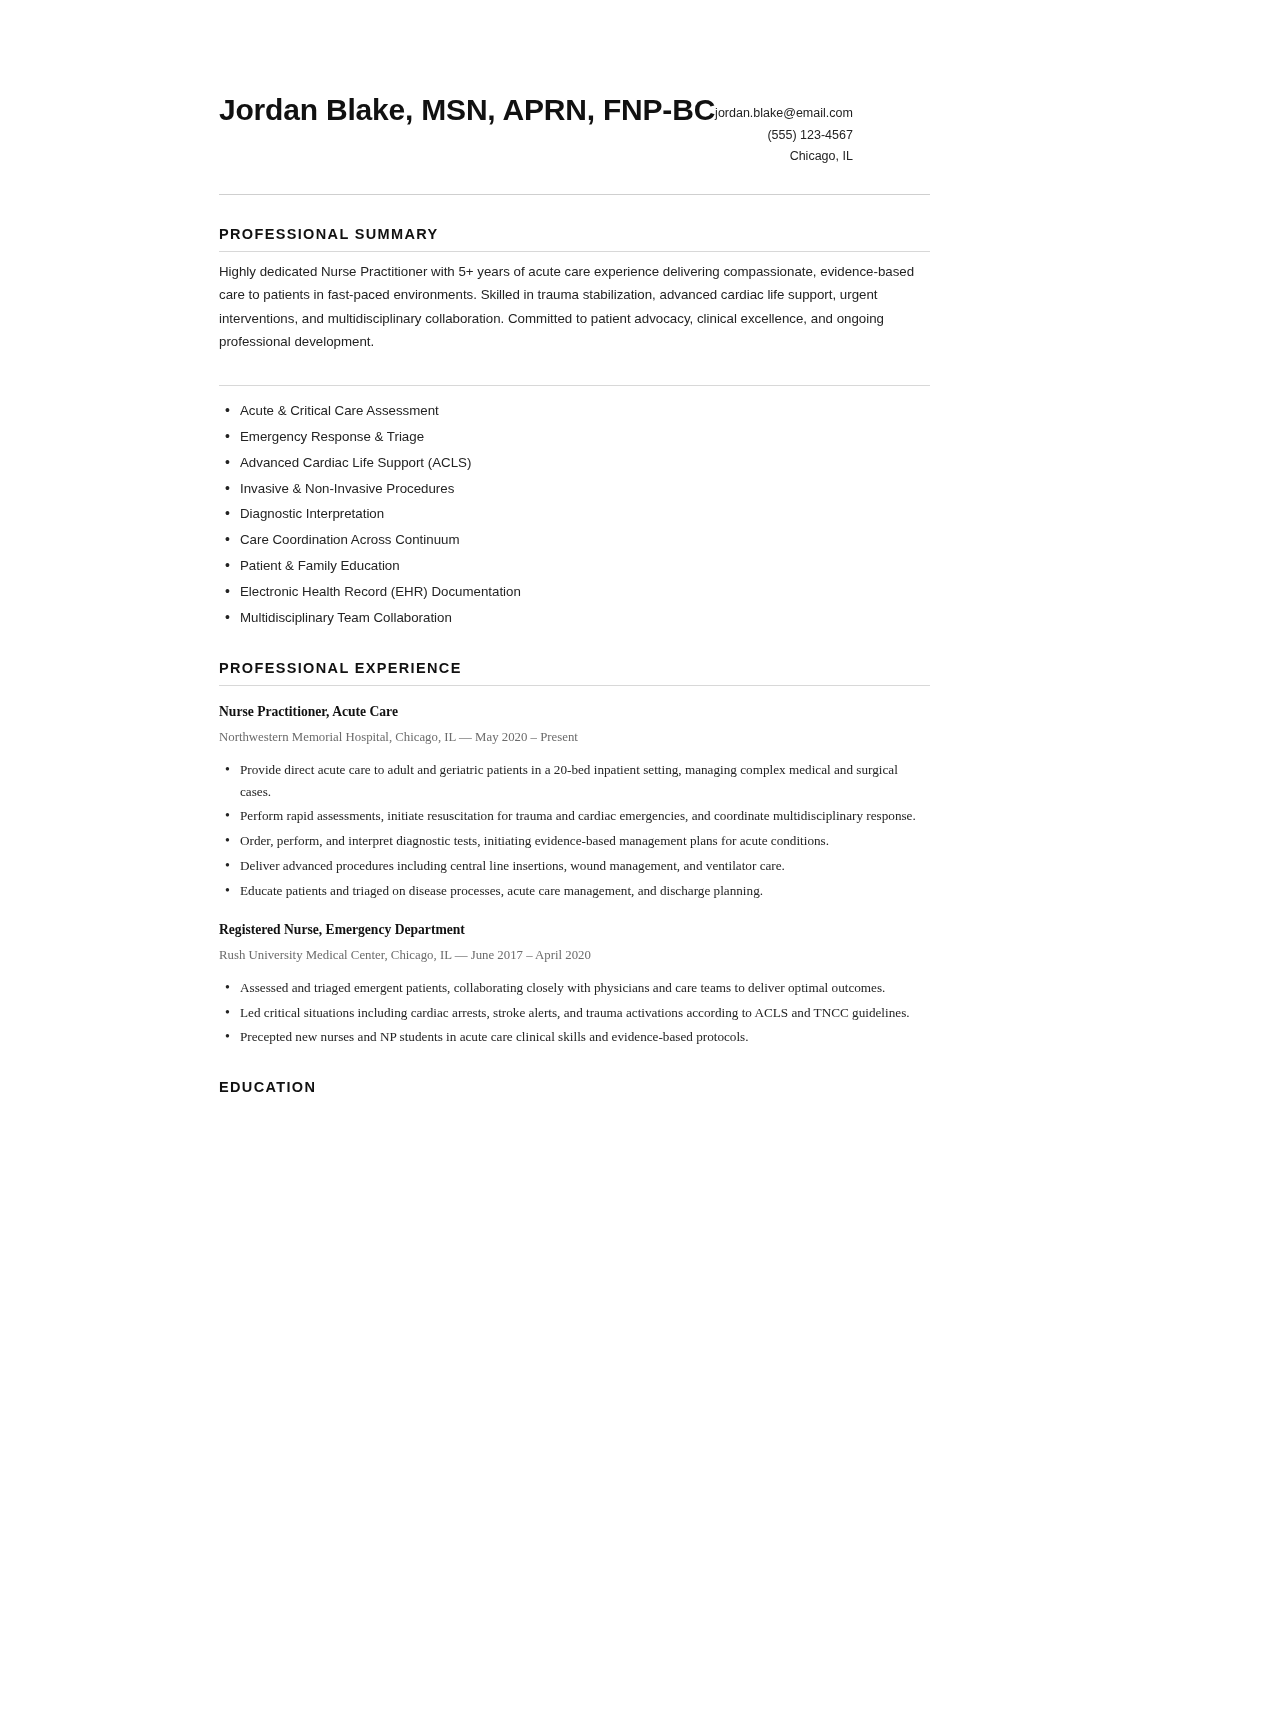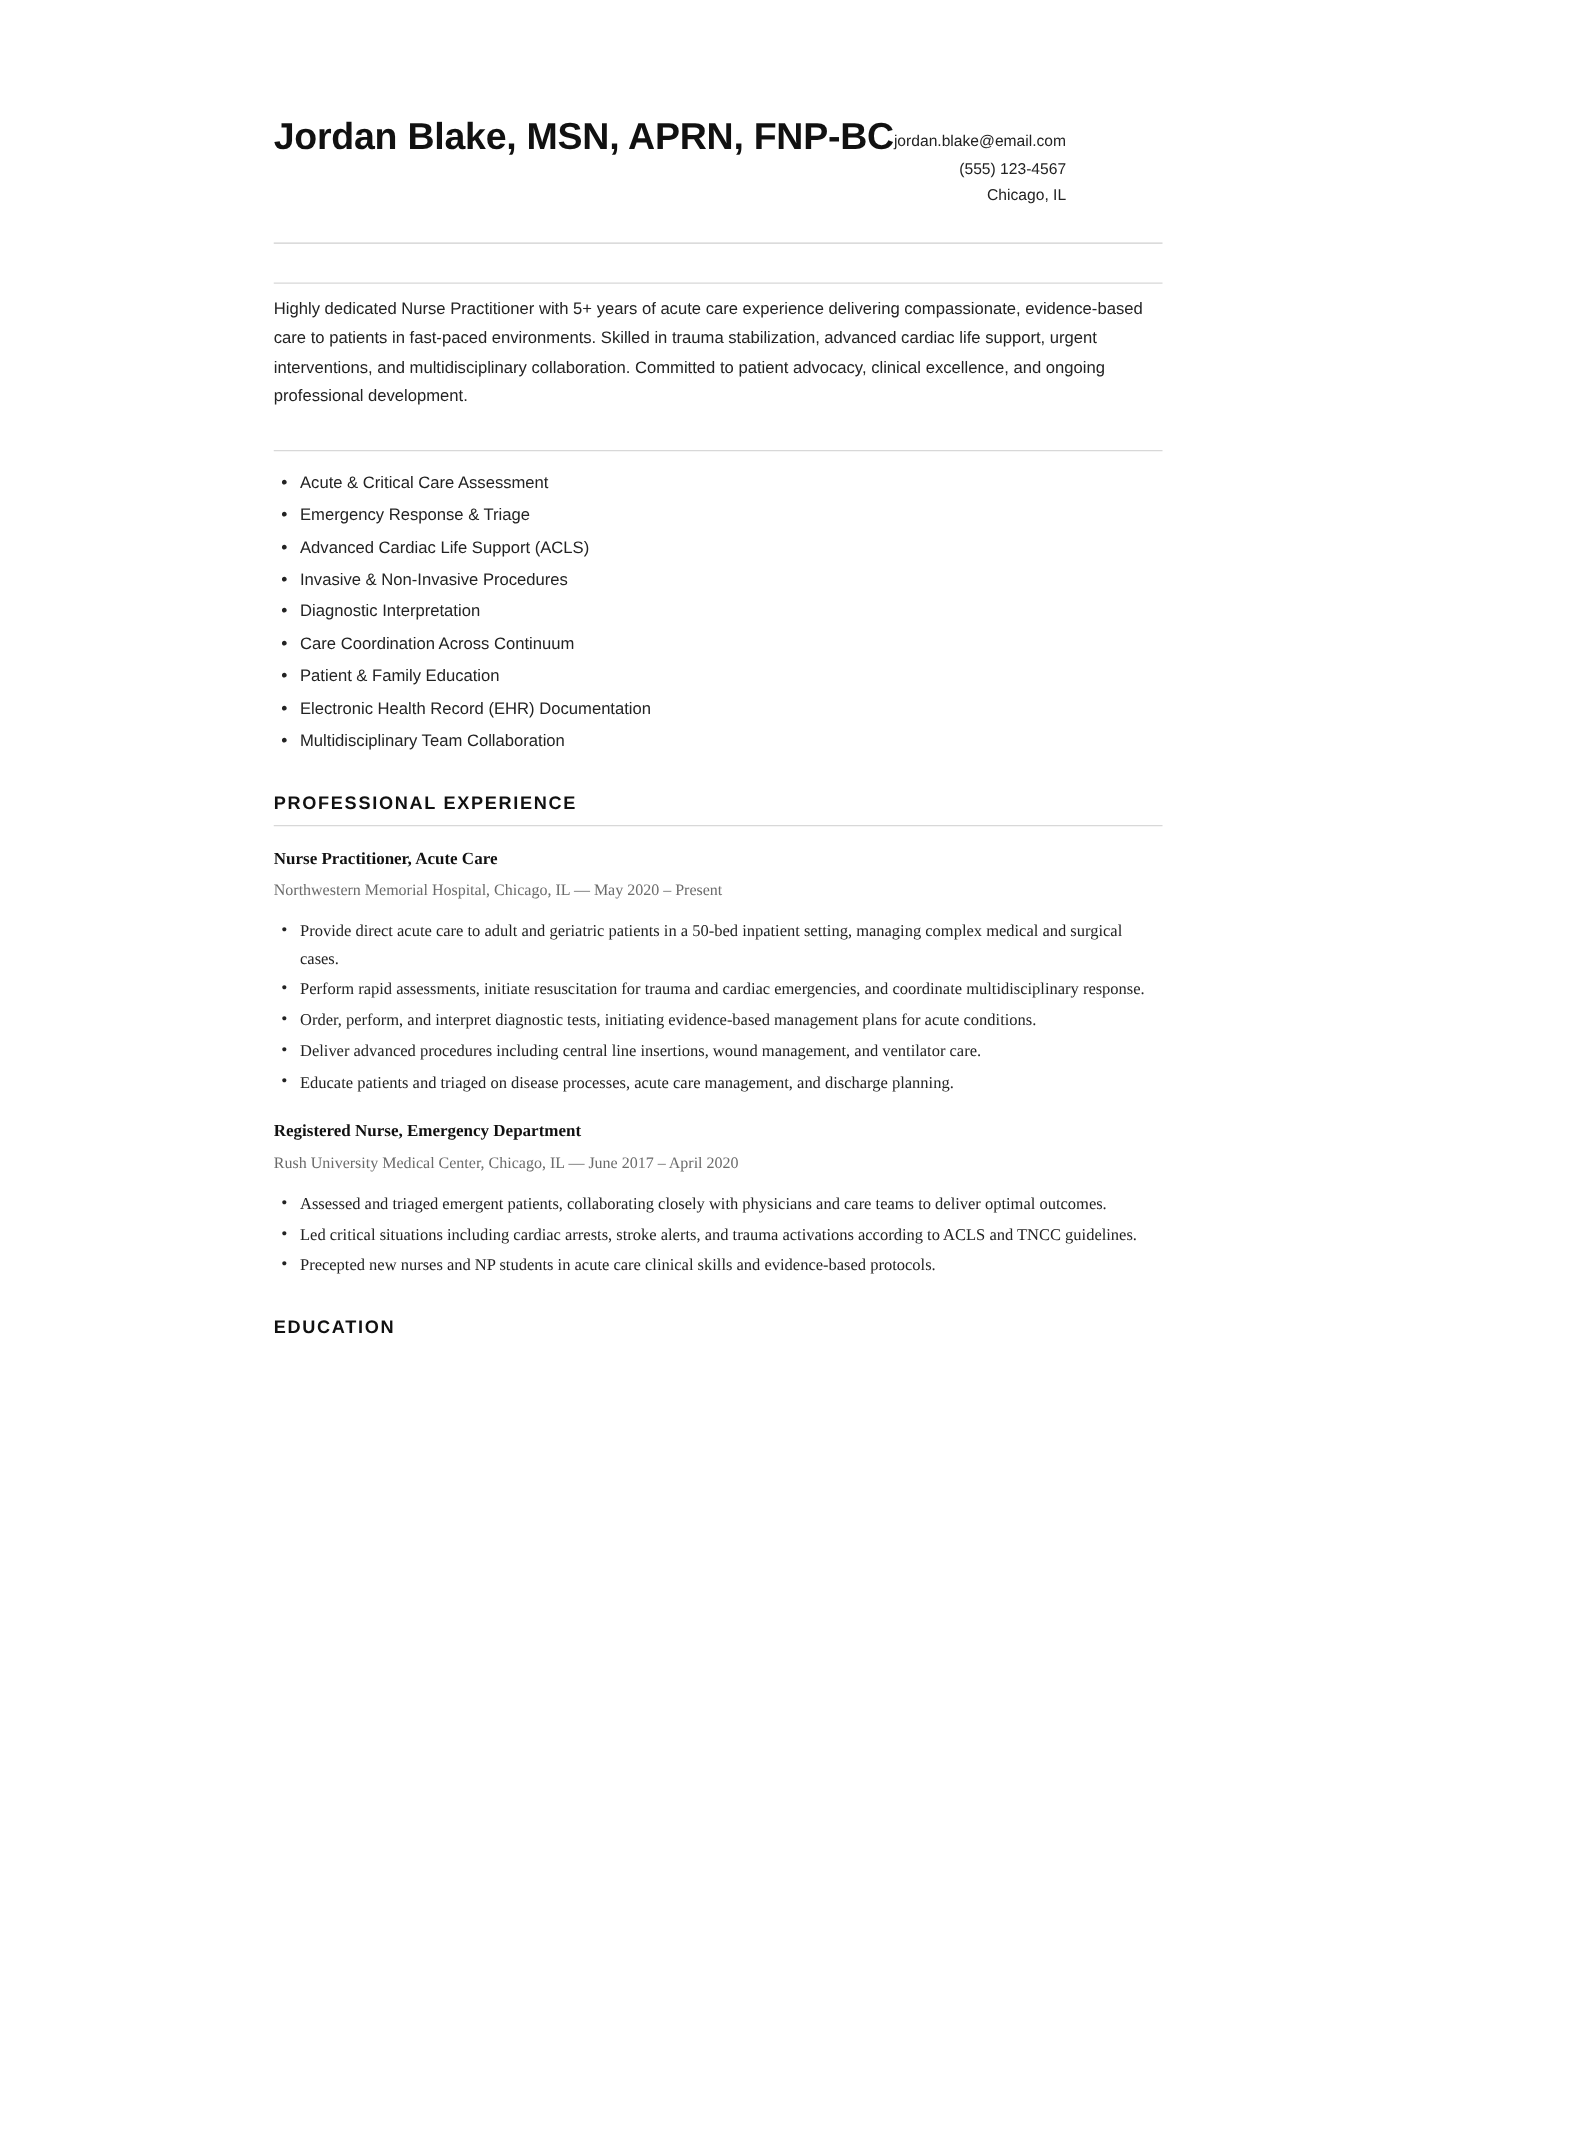--- a/index.html
+++ b/index.html
@@ -162,20 +162,21 @@
         <h1 class="name">Jordan Blake, MSN, APRN, FNP-BC</h1>
         <div class="contact">
           <div>jordan.blake@email.com</div>
           <div>(555) 123-4567</div>
           <div>Chicago, IL</div>
         </div>
       </div>
       <hr class="header-rule">
 
       <div class="section">
+        <h2 class="section-title">PROFESSIONAL SUMMARY</h2>
         <hr class="section-rule">
         <p class="summary">Highly dedicated Nurse Practitioner with 5+ years of acute care experience delivering compassionate, evidence-based care to patients in fast-paced environments. Skilled in trauma stabilization, advanced cardiac life support, urgent interventions, and multidisciplinary collaboration. Committed to patient advocacy, clinical excellence, and ongoing professional development.</p>
       </div>
 
       <div class="section">
         <hr class="section-rule">
         <ul class="skills-list">
           <li>Acute &amp; Critical Care Assessment</li>
           <li>Emergency Response &amp; Triage</li>
           <li>Advanced Cardiac Life Support (ACLS)</li>
@@ -189,21 +190,21 @@
       </div>
 
       <div class="section">
         <h2 class="section-title">PROFESSIONAL EXPERIENCE</h2>
         <hr class="section-rule">
 
         <div class="job">
           <h3 class="job-title">Nurse Practitioner, Acute Care</h3>
           <p class="job-meta">Northwestern Memorial Hospital, Chicago, IL — May 2020 – Present</p>
           <ul class="bullets">
-            <li>Provide direct acute care to adult and geriatric patients in a 50-bed inpatient setting, managing complex medical and surgical cases.</li>
+            <li>Provide direct acute care to adult and geriatric patients in a 20-bed inpatient setting, managing complex medical and surgical cases.</li>
             <li>Perform rapid assessments, initiate resuscitation for trauma and cardiac emergencies, and coordinate multidisciplinary response.</li>
             <li>Order, perform, and interpret diagnostic tests, initiating evidence-based management plans for acute conditions.</li>
             <li>Deliver advanced procedures including central line insertions, wound management, and ventilator care.</li>
             <li>Educate patients and triaged on disease processes, acute care management, and discharge planning.</li>
           </ul>
         </div>
 
         <div class="job">
           <h3 class="job-title">Registered Nurse, Emergency Department</h3>
           <p class="job-meta">Rush University Medical Center, Chicago, IL — June 2017 – April 2020</p>

